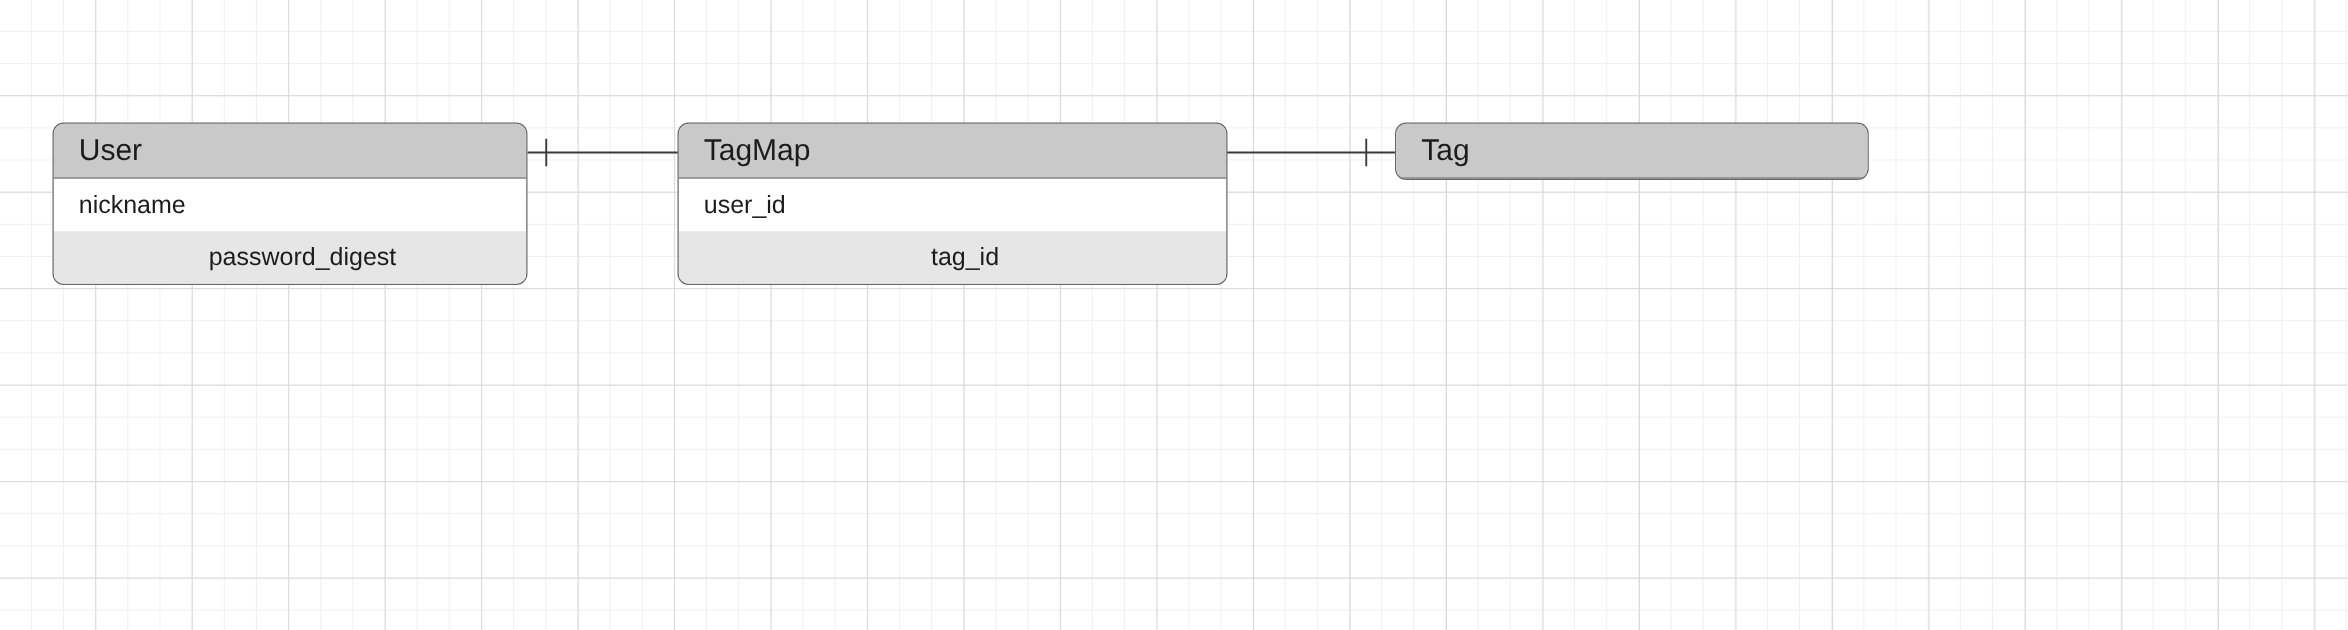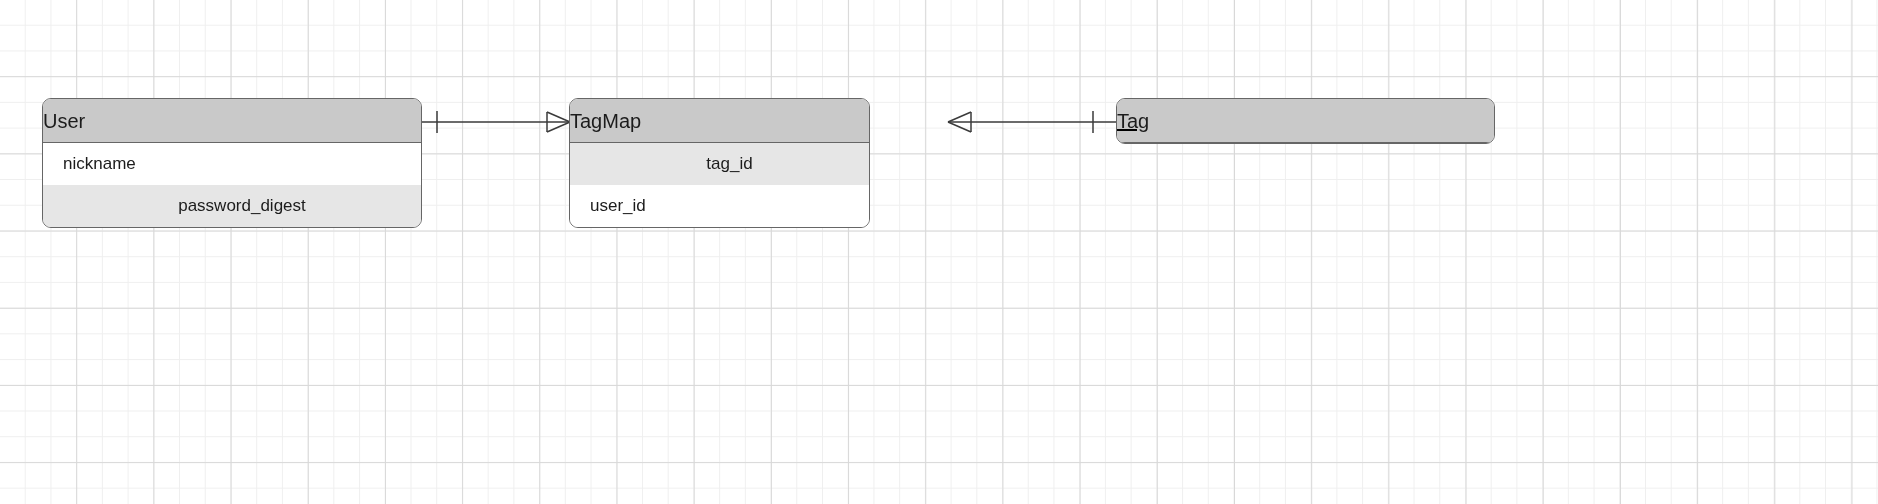--- a/index.html
+++ b/index.html
@@ -40,30 +40,31 @@
     border-radius: 9px;
     background: #ffffff;
     overflow: hidden;
   }
   .entity-header {
     box-sizing: border-box;
     height: 44px;
     line-height: 44px;
     background: #c9c9c9;
     border-bottom: 1.6px solid #666666;
-    font-size: 20px;
+    padding-left: 20px;
+    font-size: 24px;
     color: #1c1c1c;
     white-space: nowrap;
   }
   .attr-row {
     box-sizing: border-box;
     height: 42px;
     line-height: 42px;
     padding-left: 20px;
-    font-size: 17px;
+    font-size: 20px;
     color: #1c1c1c;
     white-space: nowrap;
     background: #ffffff;
   }
   .attr-row.alt {
     background: #e6e6e6;
     text-align: center;
   }
 
   
@@ -108,23 +109,23 @@
       </g>
     </svg>
   </div>
 
   <div class="entity" style="left:42px; top:98px; width:380px;">
     <div class="entity-header">User</div>
     <div class="attr-row">nickname</div>
     <div class="attr-row alt">password_digest</div>
   </div>
 
-  <div class="entity" style="left:569px; top:98px; width:301px;">
+  <div class="entity" style="left:542px; top:98px; width:440px;">
     <div class="entity-header">TagMap</div>
+    <div class="attr-row">user_id</div>
     <div class="attr-row alt">tag_id</div>
-    <div class="attr-row">user_id</div>
   </div>
 
-  <div class="entity" style="left:1116px; top:98px; width:379px;text-decoration:underline;">
+  <div class="entity" style="left:1116px; top:98px; width:379px;">
     <div class="entity-header">Tag</div>
   </div>
 
 </div>
 
 </body></html>

